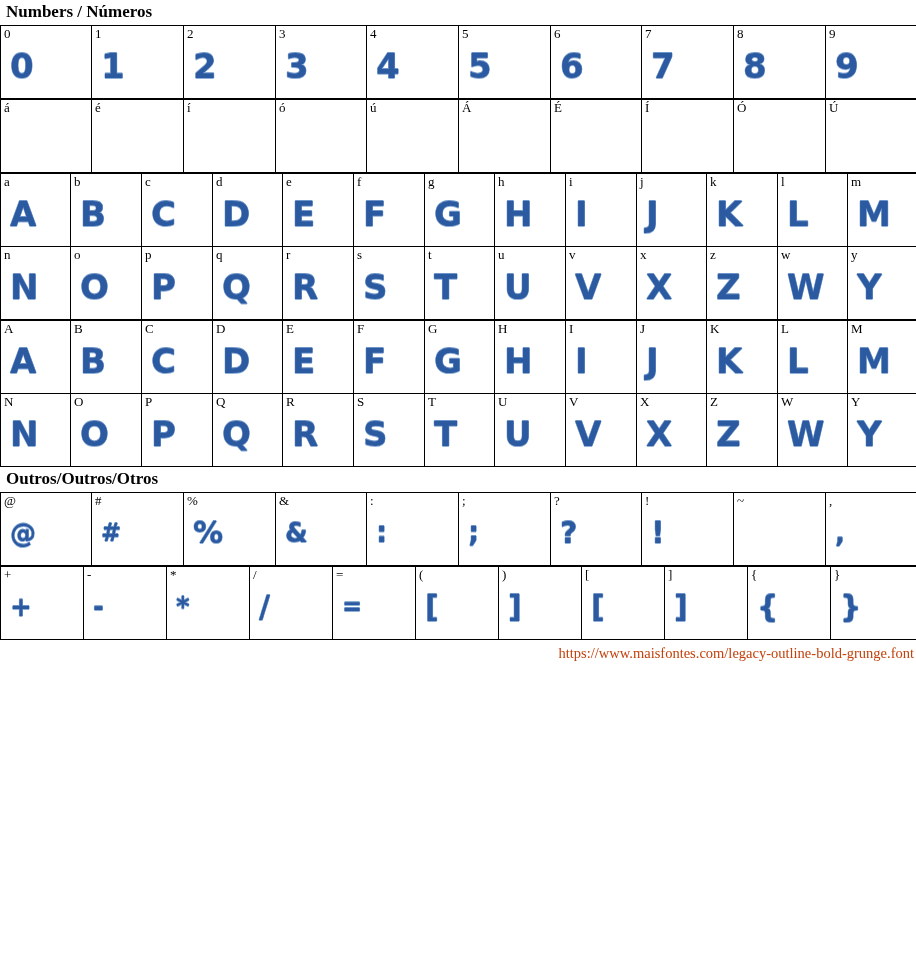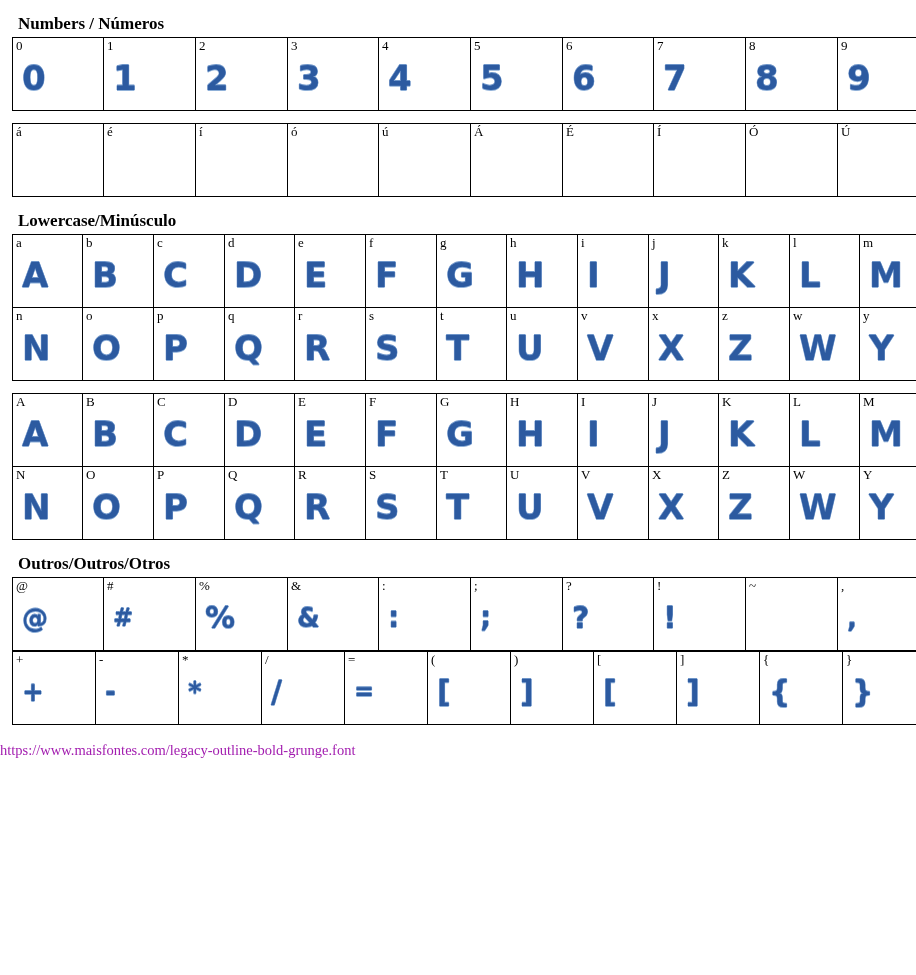--- a/index.html
+++ b/index.html
@@ -61,30 +61,30 @@
     letter-spacing: 0;
     -webkit-text-stroke: 0px;
     text-shadow:
        0.6px 0 0 #7ba0d0,
        -0.6px 0 0 #9ab6dd,
        0 0.6px 0 #8fb0d8,
        0 -0.6px 0 #6e95c9;
   }
 
   
-  .sec { margin: 12px; }
+  .sec { margin: 0; }
   .sec + .sec { margin-top: 0; }
 
   .footer-url {
-    text-align: left;
+    text-align: right;
     font-family: "Liberation Serif", serif;
     font-size: 14.5px;
     line-height: 20px;
     padding: 3px 2px 0 0;
-    color: #a21caf;
+    color: #c2410c;
   }
 </style>
 </head>
 <body>
 
 <div class="page">
 
   <div class="sec">
     <h2 class="section-title">Numbers / Números</h2>
     <table class="glyphs">
@@ -202,21 +202,20 @@
         <td>
               <span class="cell-label">Ú</span>
               <span class="cell-glyph"></span>
             </td>
       </tr>
     </tbody>
       </table>
   </div>
 
   <div class="sec">
-    <h2 class="section-title">Lowercase/Minúsculo</h2>
     <table class="glyphs">
       <colgroup>
         <col style="width:70px">
           <col style="width:71px">
           <col style="width:71px">
           <col style="width:70px">
           <col style="width:71px">
           <col style="width:71px">
           <col style="width:70px">
         <col style="width:71px">

